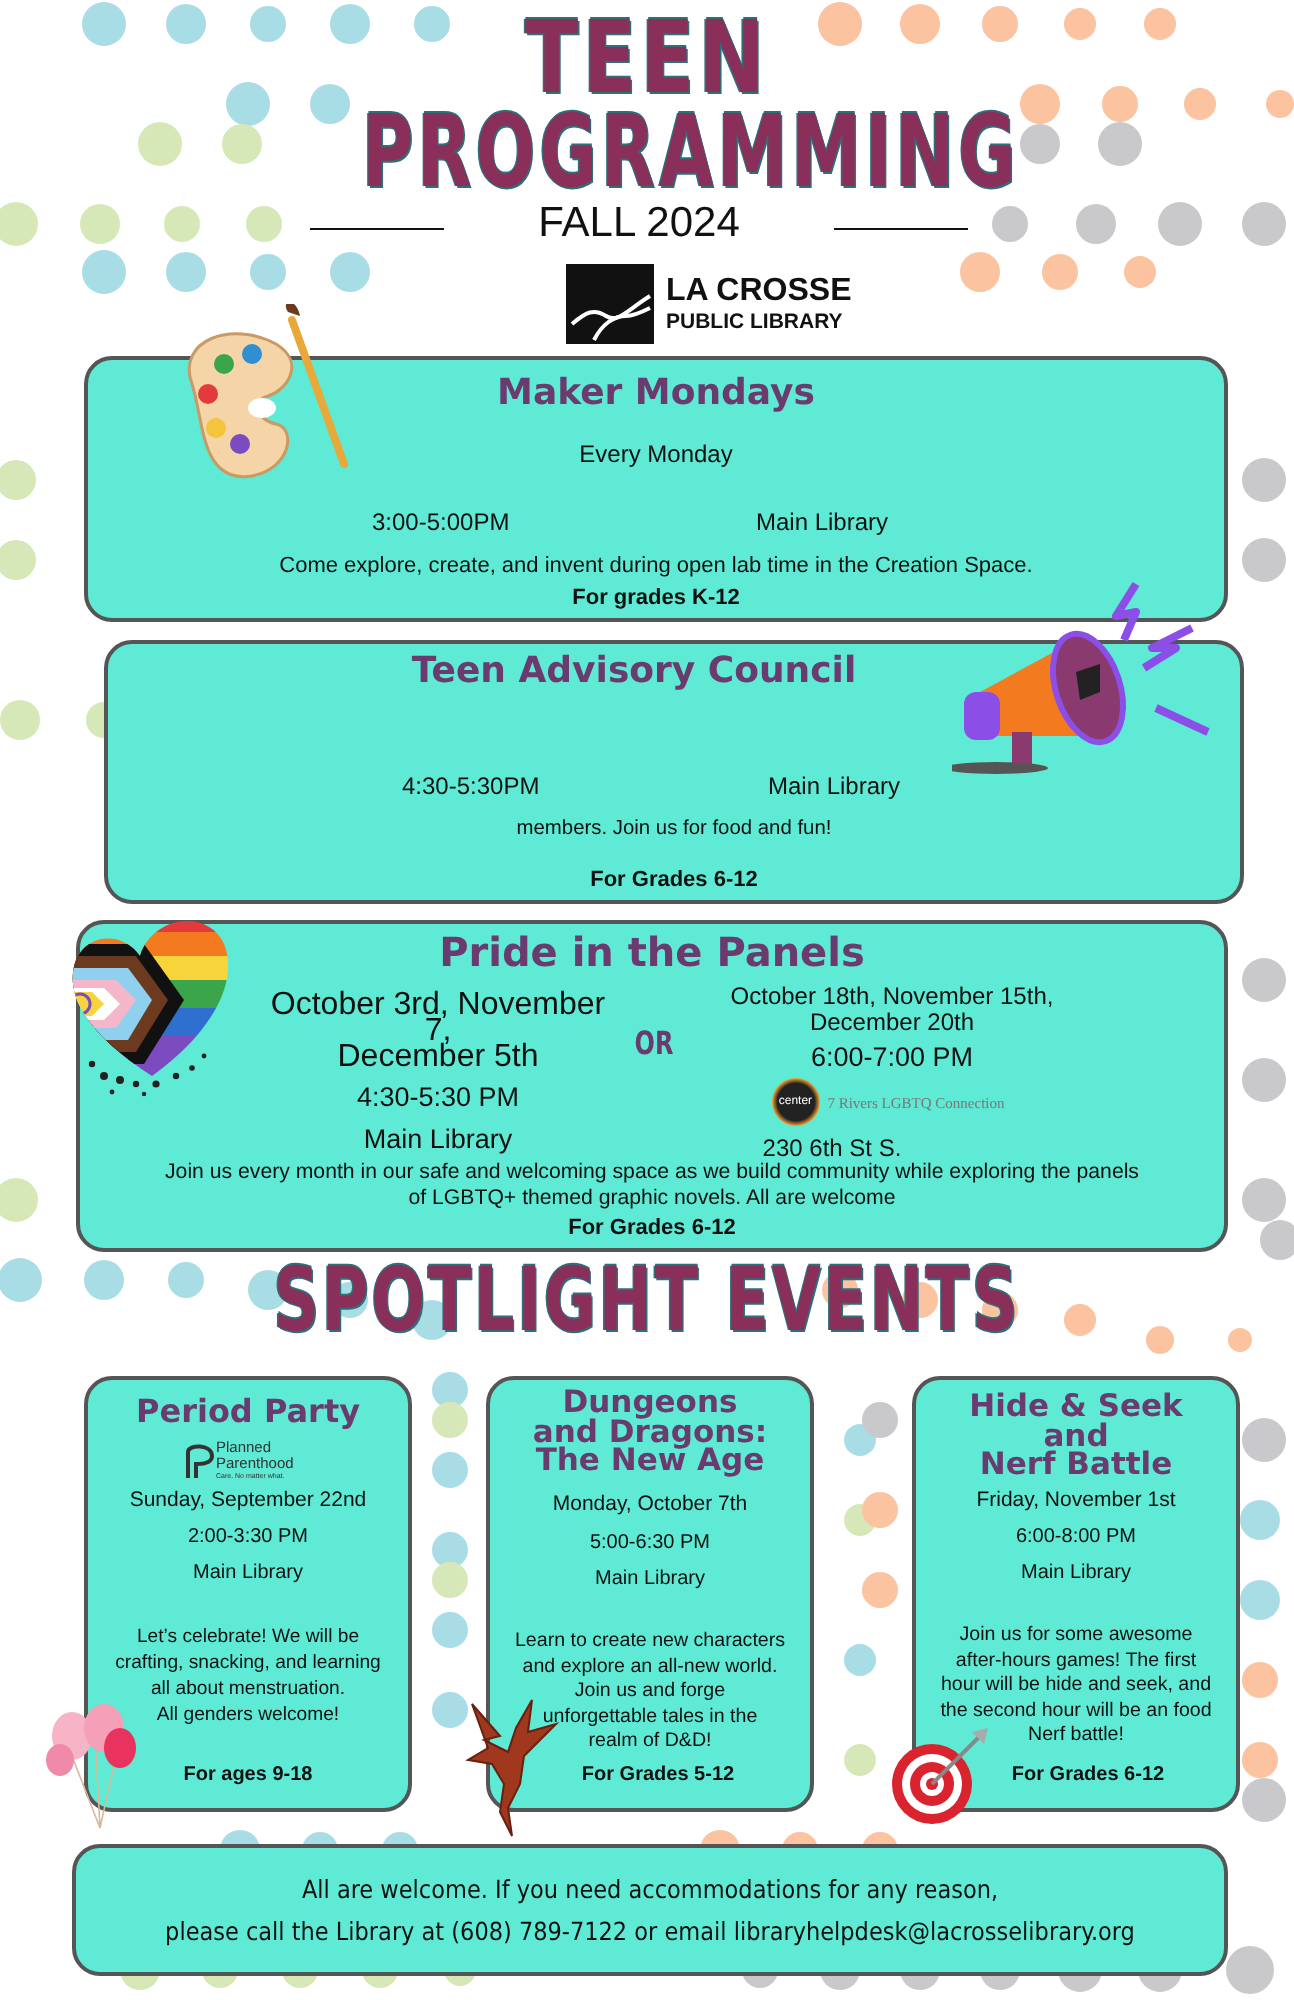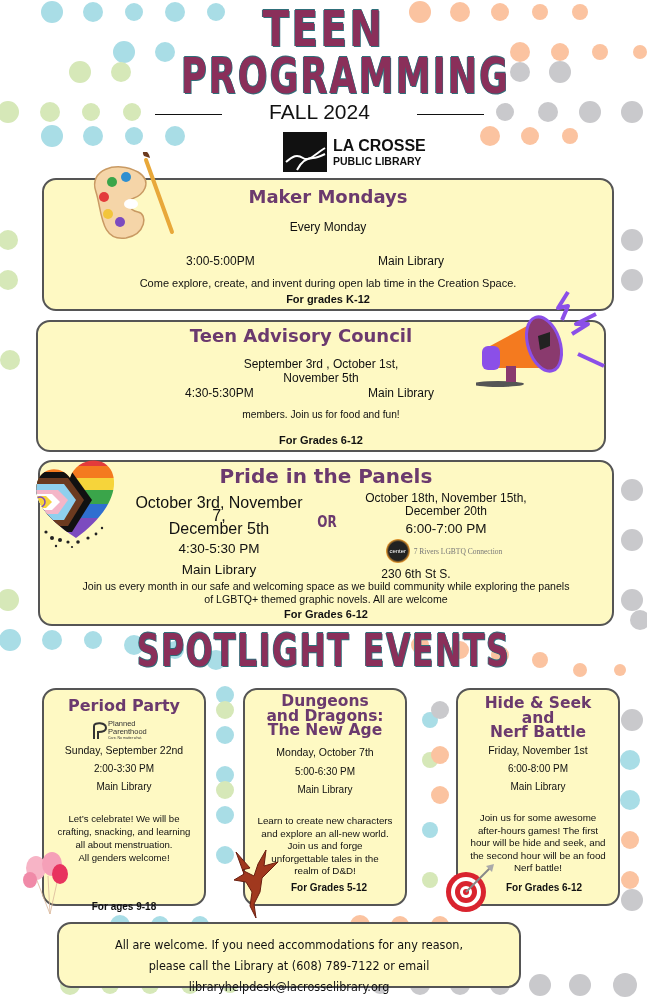--- a/index.html
+++ b/index.html
@@ -3,21 +3,21 @@
 <meta charset="utf-8">
 <style>
   html,body{margin:0;padding:0;}
   body{width:647px;height:1000px;position:relative;overflow:hidden;background:#ffffff;font-family:"DejaVu Sans",sans-serif;color:#111;}
   .bg{position:absolute;left:0;top:0;width:647px;height:1000px;z-index:0;}
   .abs{position:absolute;z-index:2;}
   .big-title{font-family:"DejaVu Sans",sans-serif;font-weight:bold;color:#8a2f5a;text-align:center;letter-spacing:3px;line-height:1;transform:scaleX(0.78);transform-origin:center;
     text-shadow:1px 1px 0 #2f6f7a, -1px 0 0 #2f6f7a, 0 -1px 0 #2f6f7a;}
   .fall{font-family:"Liberation Sans",sans-serif;font-size:21px;text-align:center;color:#111;}
   .rule{position:absolute;height:1px;background:#111;z-index:2;}
-  .card{position:absolute;background:#fef9c3;border:2px solid #555;border-radius:14px;z-index:2;box-sizing:border-box;}
+  .card{position:absolute;background:#5eead4;border:2px solid #555;border-radius:14px;z-index:2;box-sizing:border-box;}
   .card-title{font-family:"DejaVu Sans",sans-serif;font-weight:bold;color:#6b3a6e;text-align:center;}
   .t{font-family:"Liberation Sans",sans-serif;text-align:center;color:#111;}
   .b{font-weight:bold;}
   .small{font-size:11px;}
   .med{font-size:12px;}
   .row2{position:absolute;font-family:"Liberation Sans",sans-serif;font-size:12px;}
   .spot-title{font-family:"DejaVu Sans",sans-serif;font-weight:bold;color:#6b3a6e;text-align:center;line-height:0.95;}
   .logo-box{width:44px;height:40px;background:#111;position:relative;}
   .footer-t{font-family:"DejaVu Sans Condensed","DejaVu Sans",sans-serif;font-size:12.5px;text-align:center;color:#111;line-height:21px;}
 </style>
@@ -170,26 +170,22 @@
   <ellipse cx="55" cy="52" rx="7" ry="5" fill="#fff"></ellipse>
   <circle cx="36" cy="30" r="5" fill="#3aa54a"></circle>
     <circle cx="50" cy="25" r="5" fill="#2f8fd0"></circle>
     <circle cx="28" cy="45" r="5" fill="#e33b3b"></circle>
     <circle cx="32" cy="62" r="5" fill="#f2c53b"></circle>
     <circle cx="44" cy="70" r="5" fill="#7c4bbf"></circle>
   <path d="M70 8 L96 80" stroke="#e8a83a" stroke-width="4" stroke-linecap="round"></path>
   <path d="M68 4 C64 -2, 72 -4, 74 6 Z" fill="#6b3a1f"></path>
 </svg>
 
-<div class="card" style="left:36px;top:320px;width:570px;height:132px;">
+<div class="card" style="left:52px;top:320px;width:570px;height:132px;">
   <div class="card-title" style="position:absolute;left:0;right:40px;top:3px;font-size:18px;">Teen Advisory Council</div>
-  <div class="t med" style="position:absolute;left:0;right:0;top:35px;line-height:14px;">
-    <div>September 3rd , October 1st,</div>
-    <div>November 5th</div>
-  </div>
   <div class="row2" style="left:147px;top:64px;">4:30-5:30PM</div>
   <div class="row2" style="left:330px;top:64px;">Main Library</div>
   <div class="t" style="position:absolute;left:0;right:0;top:86px;font-size:10.2px;line-height:13px;">
     <div>members. Join us for food and fun!</div>
   </div>
   <div class="t small b" style="position:absolute;left:0;right:0;top:112px;">For Grades 6-12</div>
 </div>
 <svg class="abs" style="left:476px;top:284px;" width="140" height="104" viewBox="0 0 140 104">
   <path d="M92 8 L82 24 L92 22 L86 36" stroke="#8b4fe8" stroke-width="4" fill="none" stroke-linejoin="round"></path>
   <path d="M120 30 L100 40 L112 40 L96 50" stroke="#8b4fe8" stroke-width="4" fill="none" stroke-linejoin="round"></path>
@@ -286,21 +282,21 @@
   </div>
   <div class="t" style="position:absolute;left:0;right:0;top:54px;font-size:10.5px;">Sunday, September 22nd</div>
   <div class="t" style="position:absolute;left:0;right:0;top:73px;font-size:10px;">2:00-3:30 PM</div>
   <div class="t" style="position:absolute;left:0;right:0;top:91px;font-size:10px;">Main Library</div>
   <div class="t" style="position:absolute;left:0;right:0;top:122px;font-size:9.6px;line-height:13px;">
     <div>Let’s celebrate! We will be</div>
     <div>crafting, snacking, and learning</div>
     <div>all about menstruation.</div>
     <div>All genders welcome!</div>
   </div>
-  <div class="t b" style="position:absolute;left:0;right:0;top:192px;font-size:10px;margin-top:19px;">For ages 9-18</div>
+  <div class="t b" style="position:absolute;left:0;right:0;top:192px;font-size:10px;">For ages 9-18</div>
 </div>
 <svg class="abs" style="left:22px;top:852px;" width="46" height="64" viewBox="0 0 46 64">
   <path d="M14 26 L28 62 M26 24 L28 62 M36 26 L28 62" stroke="#d9b89a" stroke-width="0.8"></path>
   <ellipse cx="14" cy="16" rx="10" ry="12" fill="#f7b4c6"></ellipse>
     <ellipse cx="30" cy="12" rx="10" ry="12" fill="#f5a0b8"></ellipse>
     <ellipse cx="38" cy="22" rx="8" ry="10" fill="#e8335e"></ellipse>
     <ellipse cx="8" cy="28" rx="7" ry="8" fill="#f08aa8"></ellipse>
 </svg>
 
 <div class="card" style="left:243px;top:688px;width:164px;height:218px;">
@@ -346,18 +342,18 @@
 <svg class="abs" style="left:444px;top:862px;" width="52" height="52" viewBox="0 0 52 52">
   <circle cx="22" cy="30" r="20" fill="#d9232e"></circle>
     <circle cx="22" cy="30" r="15" fill="#fff"></circle>
     <circle cx="22" cy="30" r="11" fill="#d9232e"></circle>
     <circle cx="22" cy="30" r="6" fill="#fff"></circle>
     <circle cx="22" cy="30" r="3" fill="#d9232e"></circle>
   <path d="M22 30 L46 6" stroke="#888" stroke-width="2"></path>
     <path d="M42 4 L50 2 L48 10 Z" fill="#aaa"></path>
 </svg>
 
-<div class="card" style="left:57px;top:922px;width:464px;height:66px;">
+<div class="card" style="left:36px;top:922px;width:578px;height:66px;">
   <div class="footer-t" style="position:absolute;left:0;right:0;top:10px;">
     <div>All are welcome. If you need accommodations for any reason,</div>
     <div>please call the Library at (608) 789-7122 or email libraryhelpdesk@lacrosselibrary.org</div>
   </div>
 </div>
 
 </body></html>

